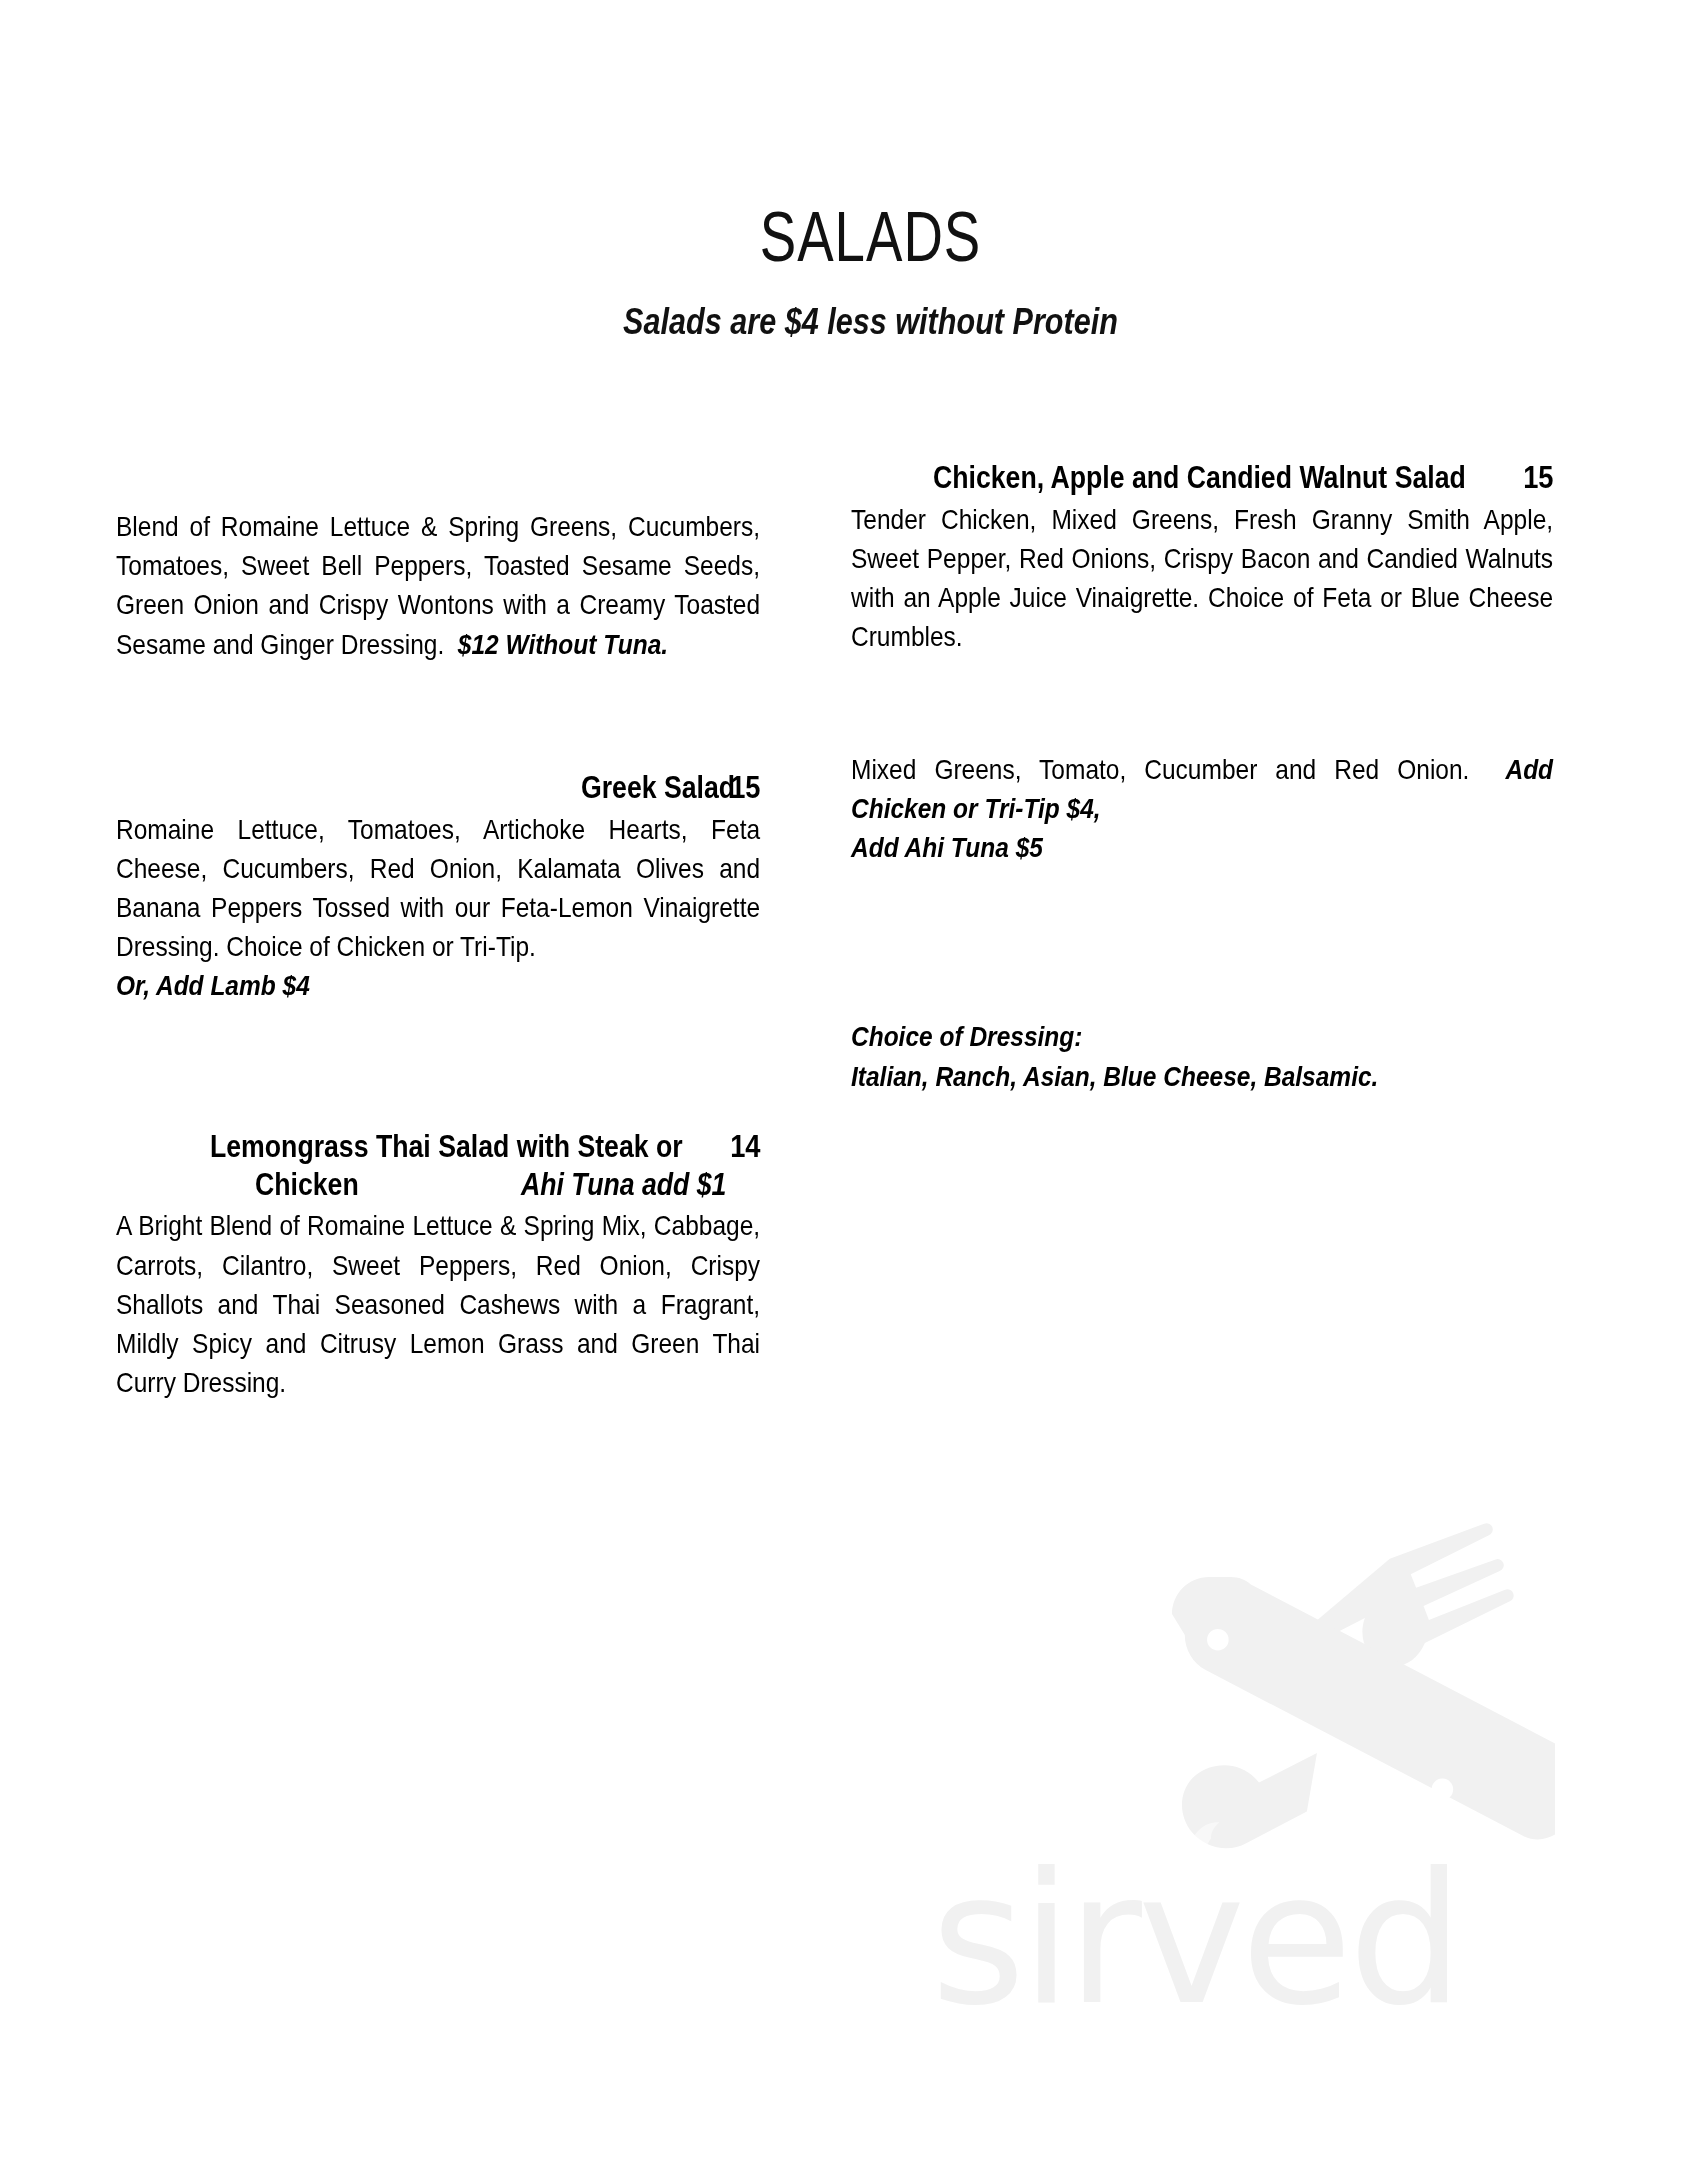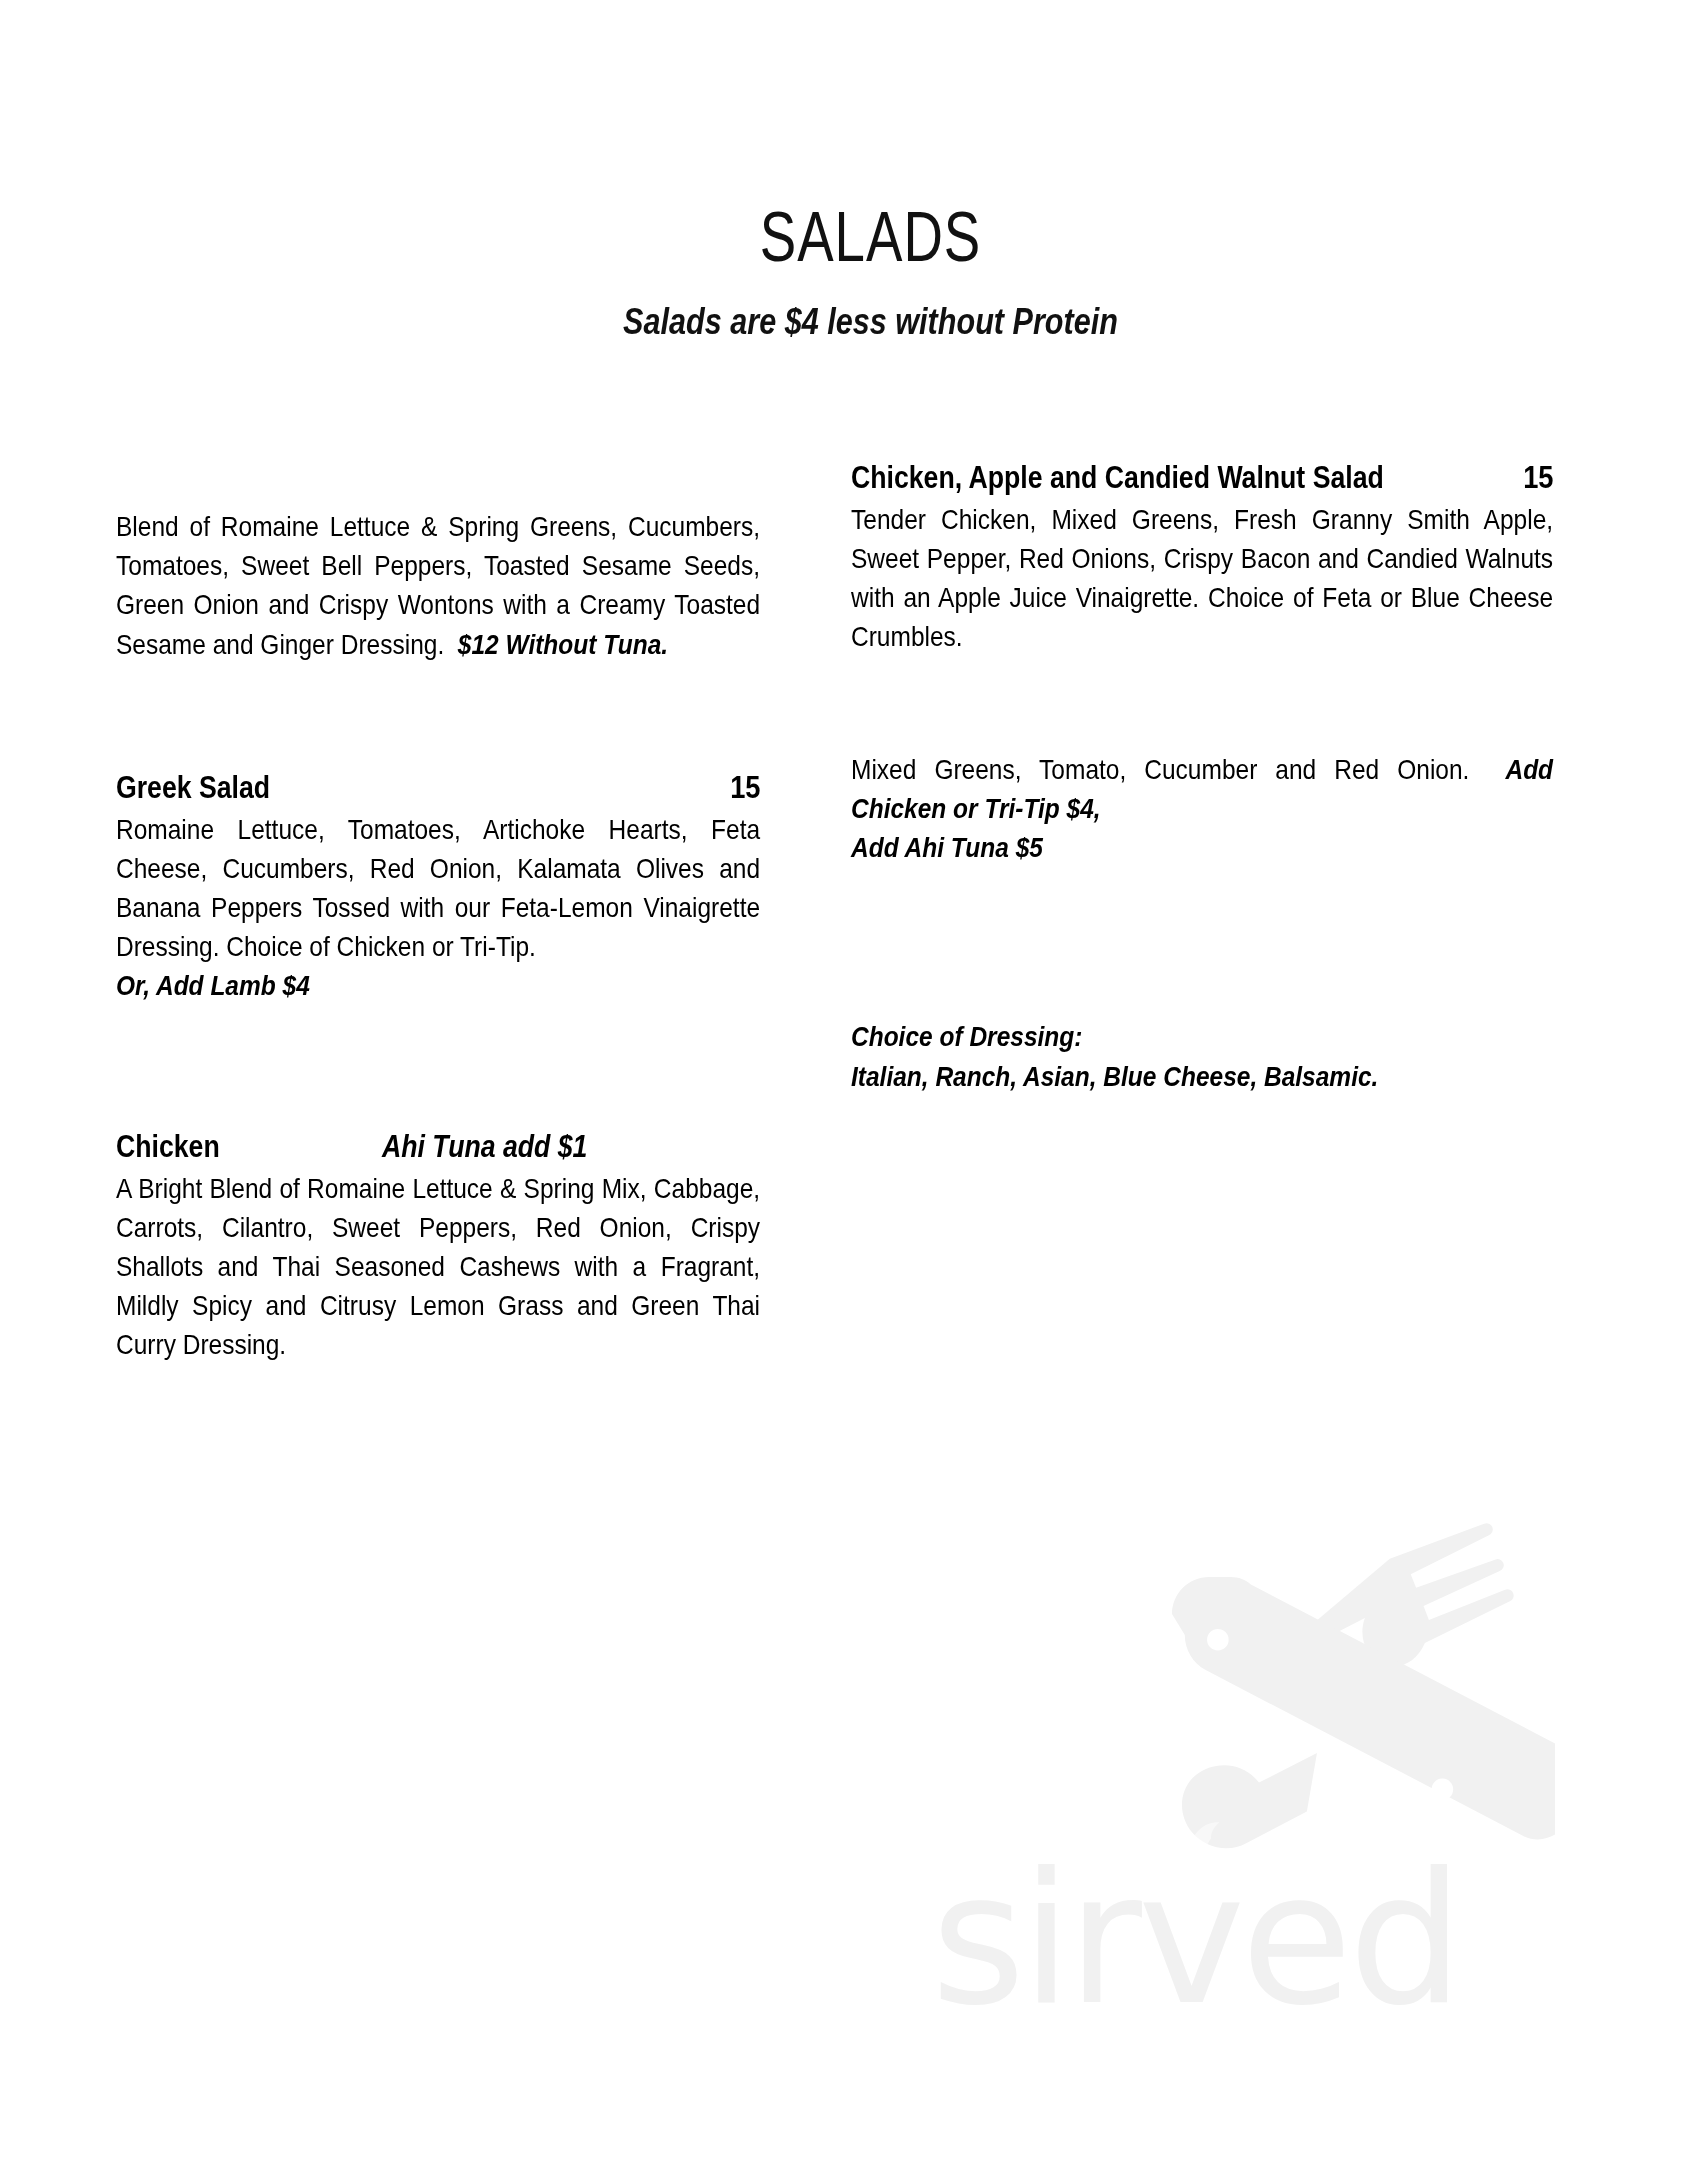--- a/index.html
+++ b/index.html
@@ -114,20 +114,21 @@
   }
 
   .item-head {
     position: relative;
     display: block;
     font-size: 31px;
     font-weight: 700;
     line-height: 1.22;
     transform-origin: left top;
     margin: 0 0 2.7px 0;
+    text-align: right;
   }
   .head-line {
     display: block;
     position: relative;
     white-space: nowrap;
   }
   .head-name {
     display: inline-block;
     transform: scaleX(0.86);
     transform-origin: left center;
@@ -242,20 +243,24 @@
             <span class="head-price">15</span>
           </span>
         </div>
         <p class="desc">Romaine Lettuce, Tomatoes, Artichoke Hearts, Feta Cheese, Cucumbers, Red Onion, Kalamata Olives and Banana Peppers Tossed with our Feta-Lemon Vinaigrette Dressing. Choice of Chicken or Tri-Tip.</p>
         <p class="note-line">Or, Add Lamb $4</p>
       </div>
 
       <div class="item" id="item-thai">
         <div class="item-head">
           <span class="head-line">
+            <span class="head-name">Lemongrass Thai Salad with Steak or</span>
+            <span class="head-price">14</span>
+          </span>
+          <span class="head-line">
             <span class="head-name">Chicken</span>
             <span style="display:inline-block;width:128px"></span>
             <span class="head-note">Ahi Tuna add $1</span>
           </span>
         </div>
         <p class="desc">A Bright Blend of Romaine Lettuce &amp; Spring Mix, Cabbage, Carrots, Cilantro, Sweet Peppers, Red Onion, Crispy Shallots and Thai Seasoned Cashews with a Fragrant, Mildly Spicy and Citrusy Lemon Grass and Green Thai Curry Dressing.</p>
       </div>
 
     </div>
 

